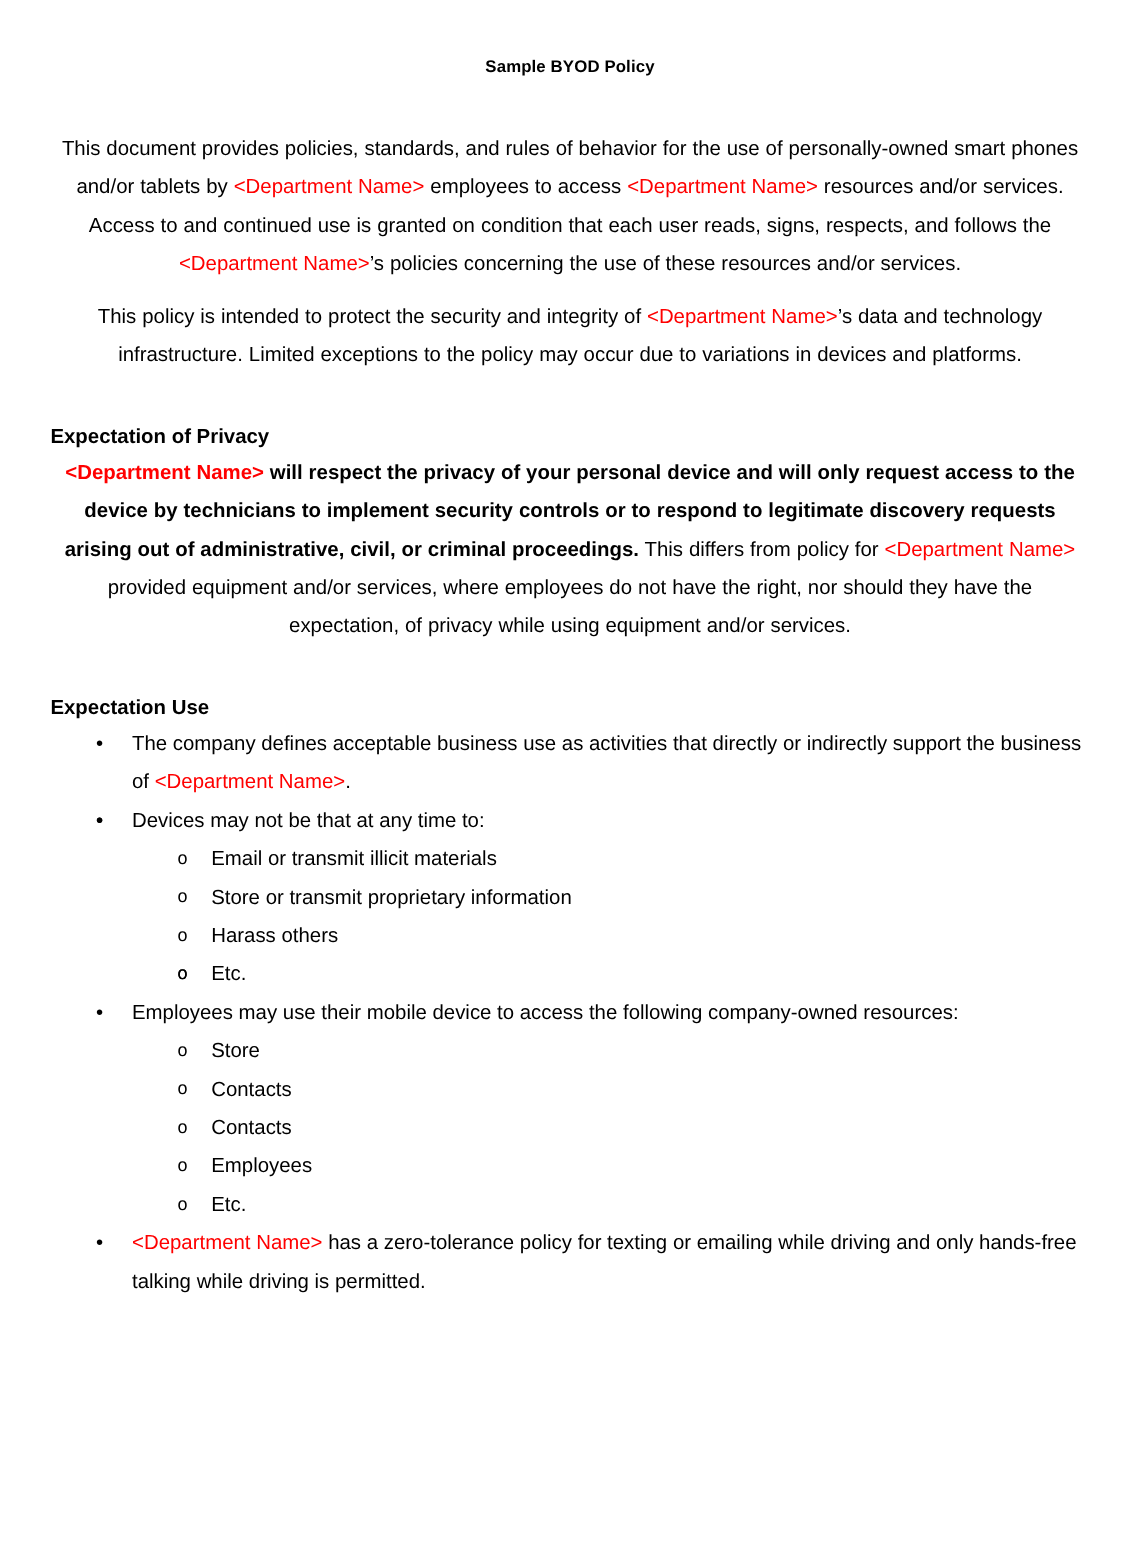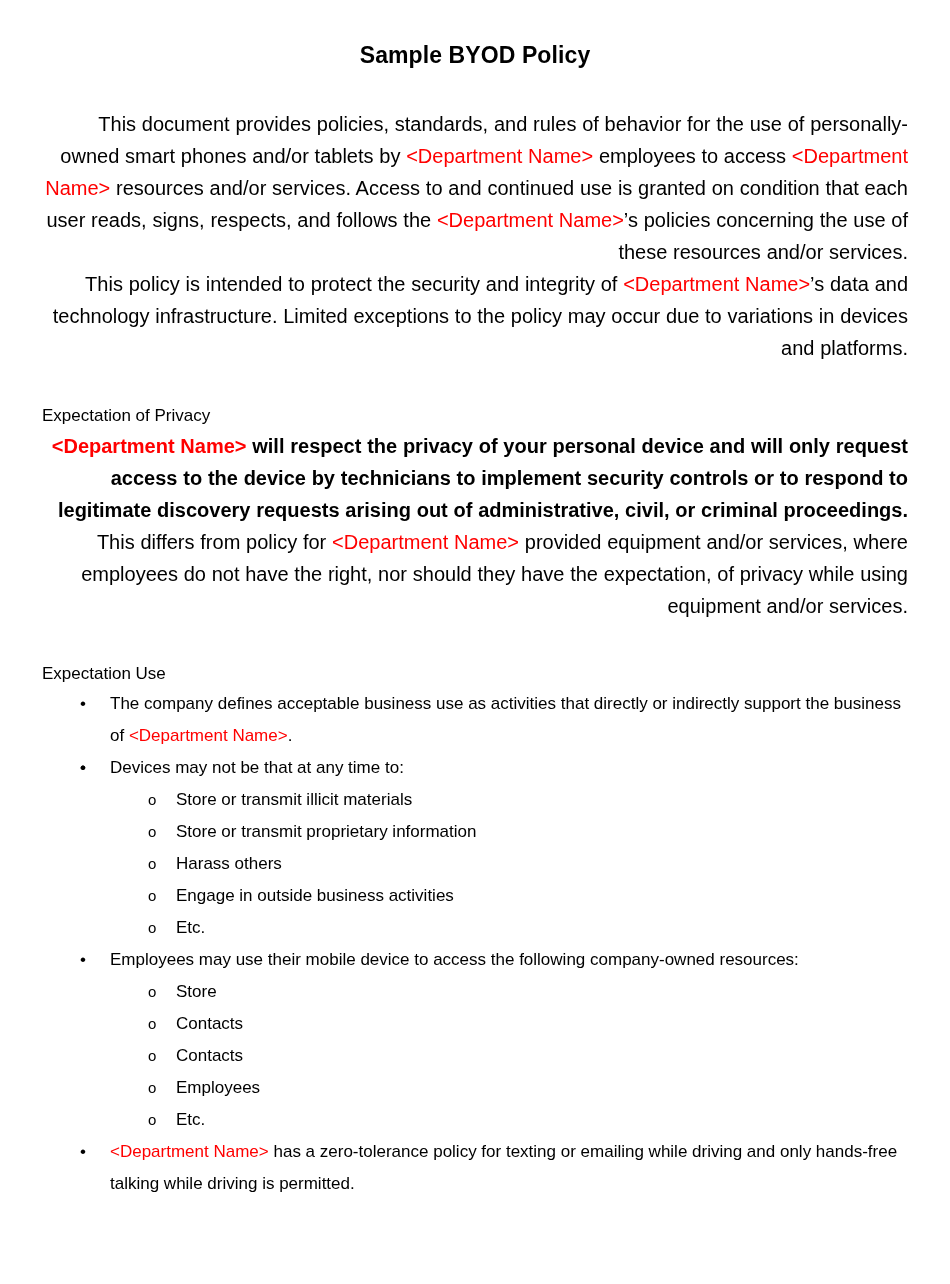--- a/index.html
+++ b/index.html
@@ -26,43 +26,43 @@
   }
   .content {
     position: absolute;
     left: 42px;
     top: 44px;
     width: 866px;
   }
   .doc-title {
     text-align: center;
     font-weight: bold;
-    font-size: 23px;
+    font-size: 14px;
     line-height: 22px;
     margin: 0 0 0 0;
     letter-spacing: 0.1px;
   }
   .spacer-after-title { height: 42px; }
   .para {
-    font-size: 20px;
+    font-size: 17px;
     line-height: 32px;
     margin: 0;
-    text-align: right;
+    text-align: center;
     word-spacing: 0.2px;
   }
-  .para.tight { margin-top: 0; }
+  .para.tight { margin-top: 12px; }
   .red {
     color: #ff0000;
   }
   .bold {
     font-weight: bold;
   }
   .section-heading {
     font-size: 17px;
-    font-weight: normal;
+    font-weight: bold;
     line-height: 28px;
     margin: 0;
   }
   .gap-lg { height: 38px; }
   ul.bullets {
     list-style: none;
     margin: 0;
     padding: 0;
   }
   li.bullet {
@@ -125,24 +125,24 @@
 
     <div class="gap-lg"></div>
 
     <div class="section-heading">Expectation Use</div>
 
     <ul class="bullets" id="bullet-list">
         <li class="bullet"><span class="marker">•</span><span>The company defines acceptable business use as activities that directly or indirectly support the business of </span><span class="red">&lt;Department Name&gt;</span><span>.</span></li>
         <li class="bullet"><span class="marker">•</span></li>
         <li class="bullet"><span class="marker">•</span><span>Devices may not be that at any time to:</span></li>
         <ul class="subbullets">
-          <li class="subbullet"><span class="marker">o</span><span>Store or transmit illicit materials</span></li>
+          <li class="subbullet"><span class="marker">o</span><span>Email or transmit illicit materials</span></li>
           <li class="subbullet"><span class="marker">o</span><span>Store or transmit proprietary information</span></li>
           <li class="subbullet"><span class="marker">o</span><span>Harass others</span></li>
-          <li class="subbullet"><span class="marker">o</span><span>Engage in outside business activities</span></li>
+          <li class="subbullet"><span class="marker">o</span></li>
           <li class="subbullet"><span class="marker">o</span><span>Etc.</span></li>
         </ul>
         <li class="bullet"><span class="marker">•</span><span>Employees may use their mobile device to access the following company-owned resources:</span></li>
         <ul class="subbullets">
           <li class="subbullet"><span class="marker">o</span><span>Store</span></li>
           <li class="subbullet"><span class="marker">o</span><span>Contacts</span></li>
           <li class="subbullet"><span class="marker">o</span><span>Contacts</span></li>
           <li class="subbullet"><span class="marker">o</span><span>Employees</span></li>
           <li class="subbullet"><span class="marker">o</span><span>Etc.</span></li>
         </ul>

